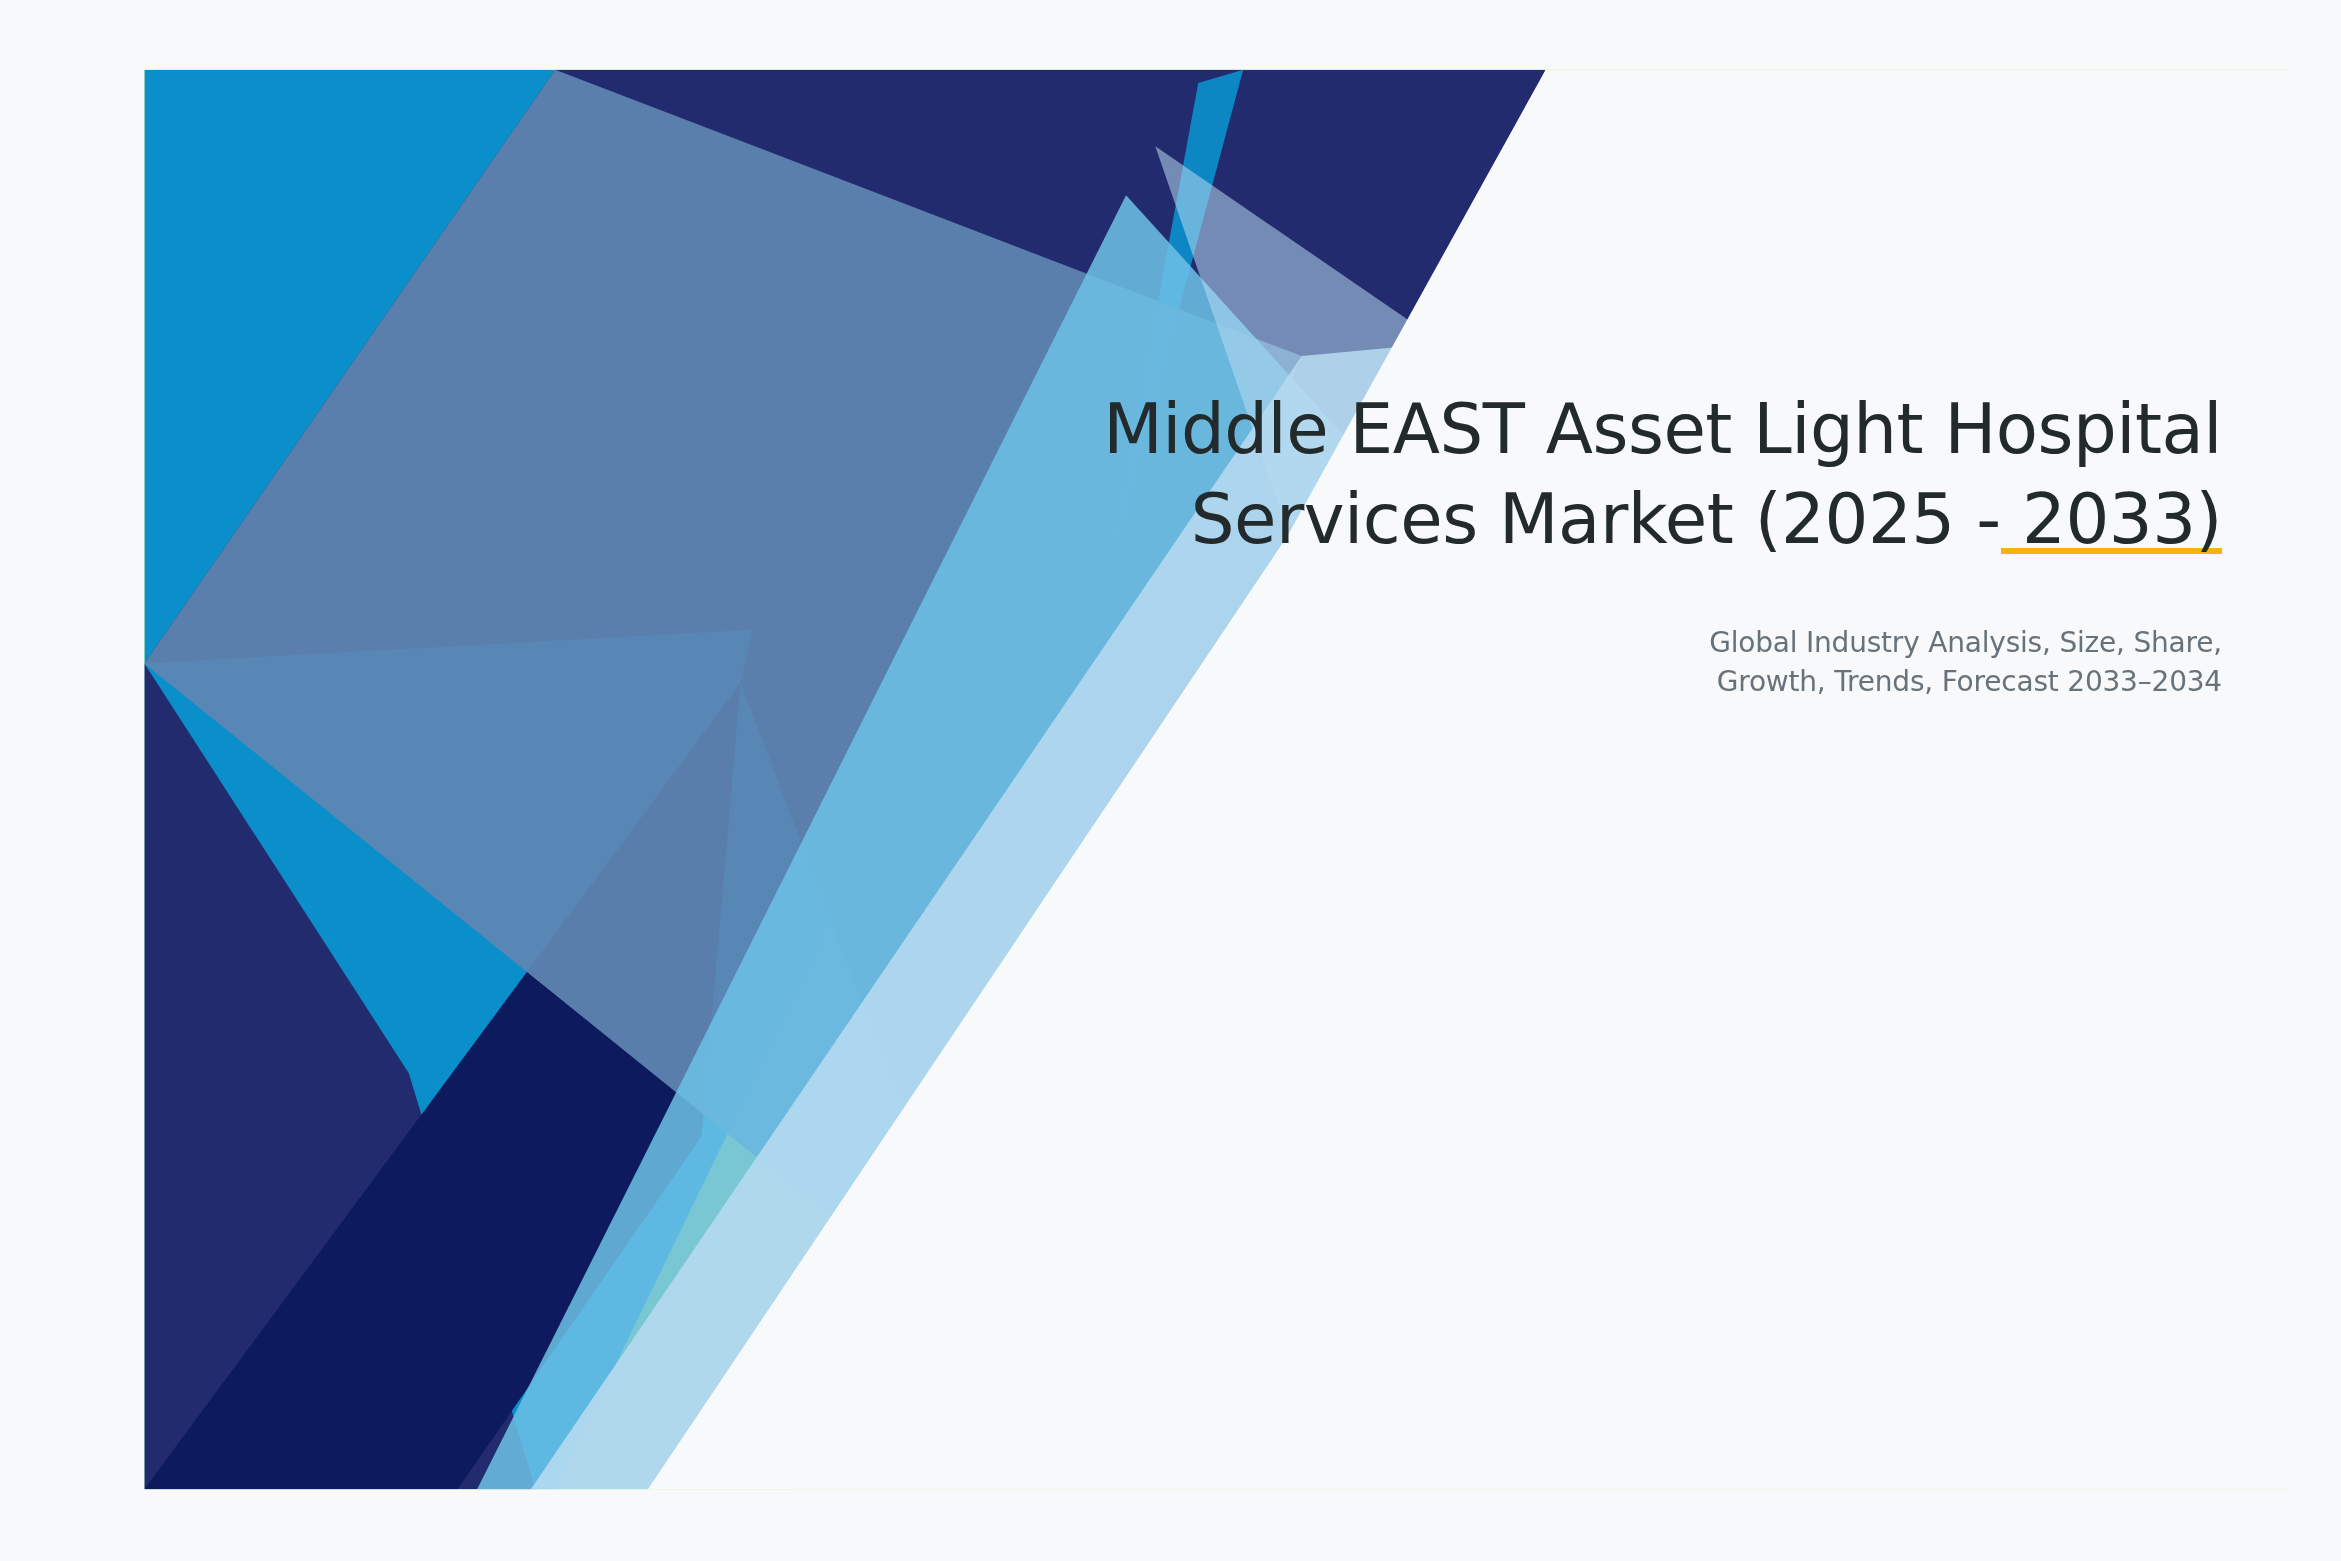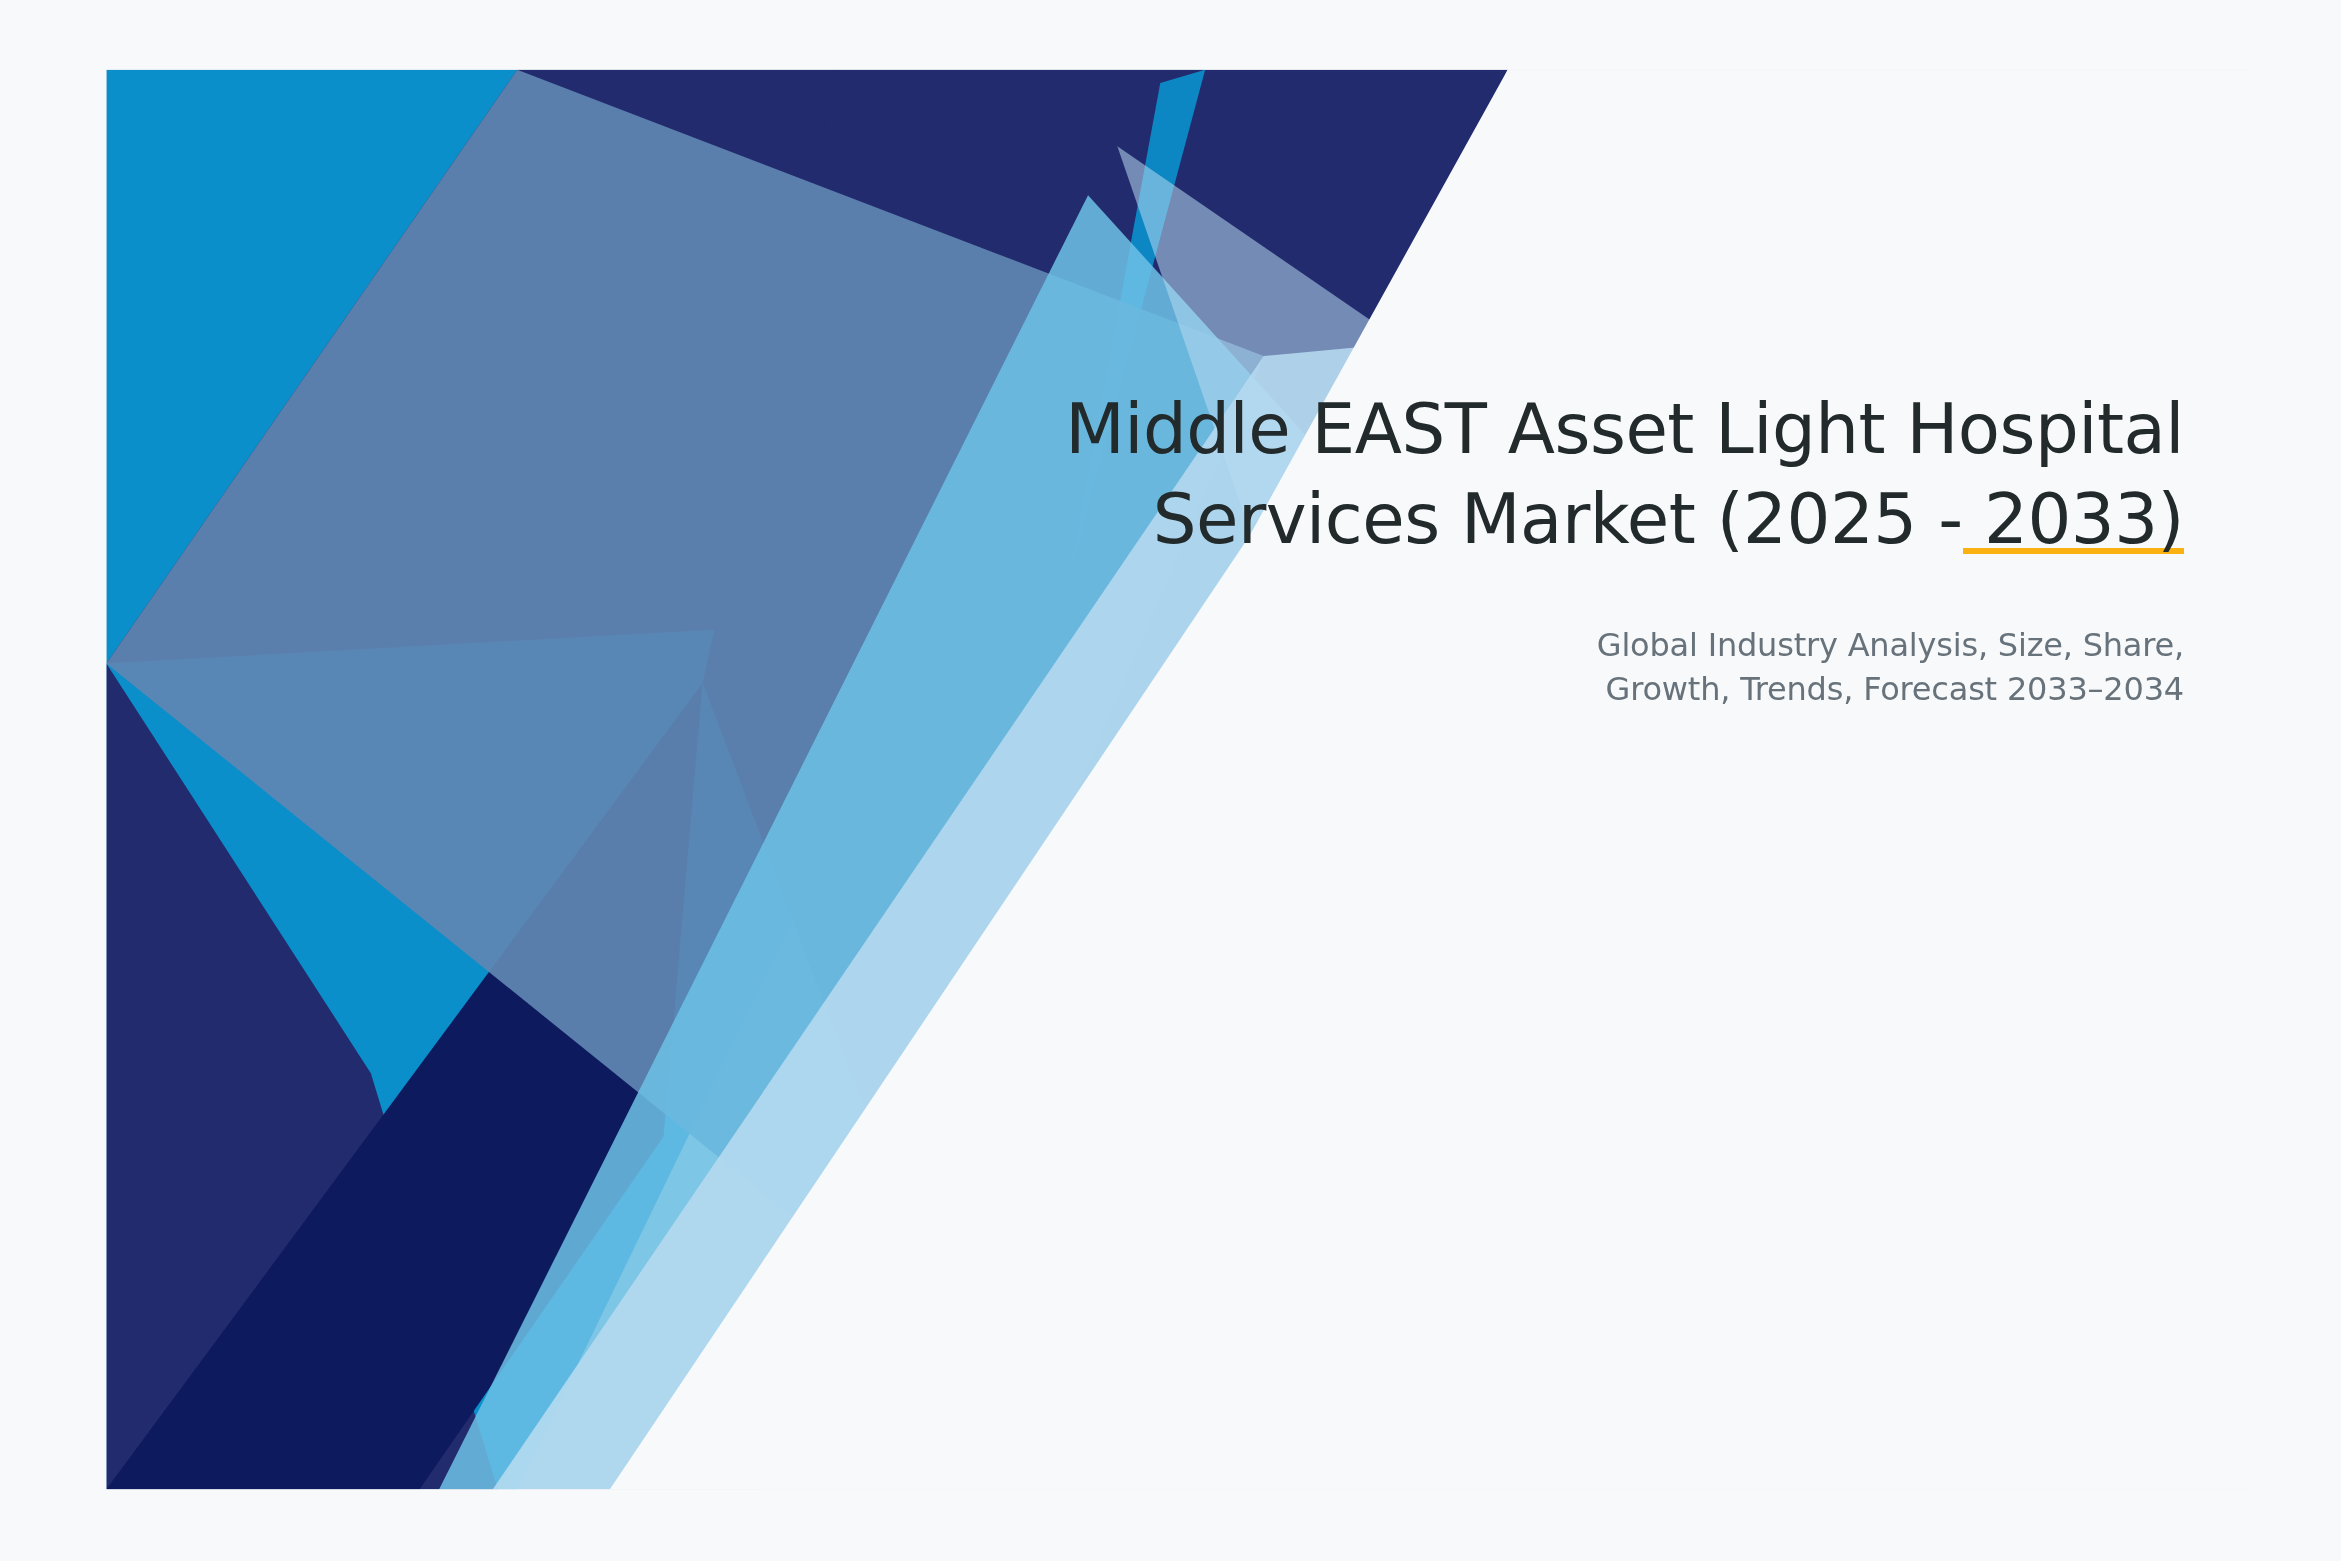--- a/index.html
+++ b/index.html
@@ -7,22 +7,23 @@
     padding: 0;
     background: #f7f9fb;
   }
   body {
     font-family: "DejaVu Sans", "Liberation Sans", sans-serif;
   }
   #page {
     position: relative;
     width: 2250px;
     height: 1561px;
-    background: #e5e5e5;
+    background: #bef264;
     overflow: hidden;
+    margin-left: 38px;
   }
   #artwork {
     position: absolute;
     left: 0;
     top: 0;
     width: 2342px;
     height: 1561px;
     display: block;
   }
   #text-block {
@@ -45,21 +46,21 @@
     position: relative;
     display: inline;
     background-image: linear-gradient(to right, #fbb112, #fbb112);
     background-repeat: no-repeat;
     background-size: 100% 6.3px;
     background-position: 0 calc(100% - 3.9px);
   }
   .subtitle {
     margin: 0;
     padding-top: 60px;
-    font-size: 32px;
+    font-size: 28px;
     line-height: 1.37;
     color: #67727a;
     font-weight: 400;
     letter-spacing: -0.2px;
   }
 </style>
 </head>
 <body>
 
 <div id="page">

